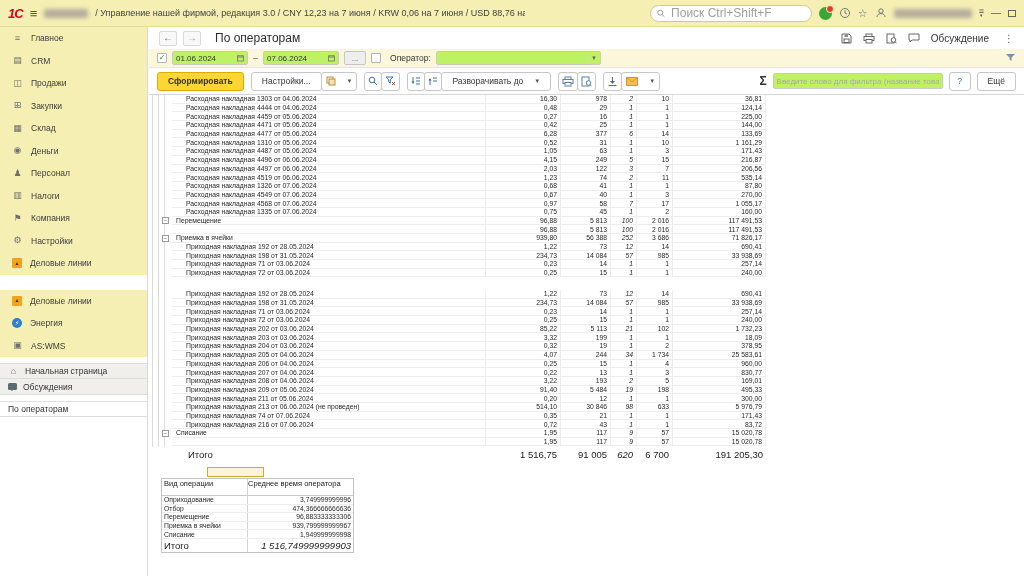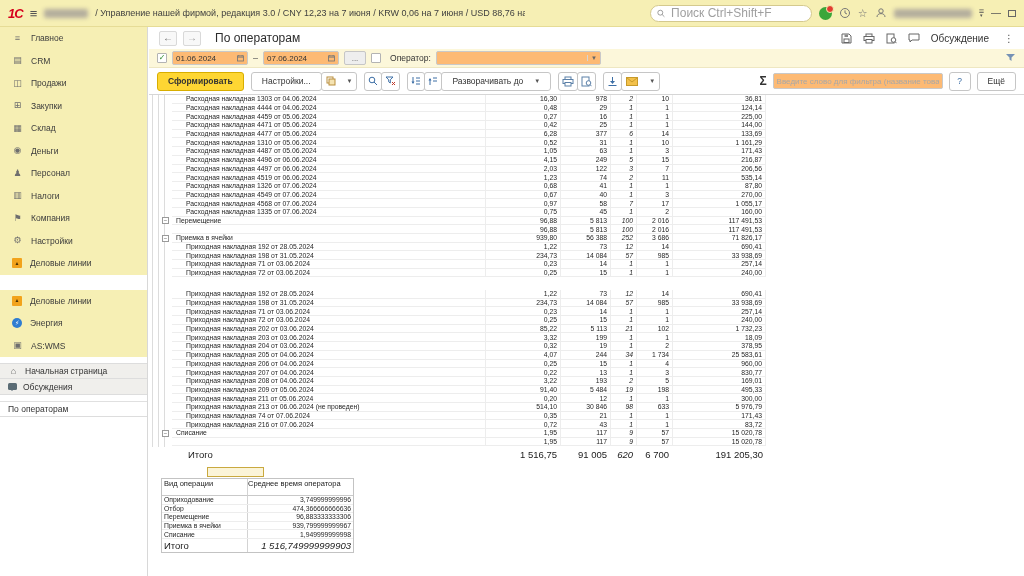--- a/index.html
+++ b/index.html
@@ -68,21 +68,21 @@
   .page-title{font-size:12px;color:#2c2c2c;margin-left:8px;white-space:nowrap;}
   .nav-right{margin-left:auto;display:flex;align-items:center;gap:11px;}
   .disc-label{font-size:10px;color:#333;}
   .kebab{font-size:10px;color:#555;margin-left:4px;}
 
   
   .filterrow{position:absolute;left:149px;top:49px;right:0;height:19px;background:#fcf7da;
              border-bottom:1px solid #eee7c2;display:flex;align-items:center;padding:0 8px;gap:5px;}
   .chk{width:10px;height:10px;background:#fff;border:1px solid #b3b3b3;border-radius:1px;
        display:inline-flex;align-items:center;justify-content:center;font-size:8px;line-height:1;color:#2e8b2e;}
-  .inp{height:14px;background:#fdba74;border:1px solid #c9c9c9;border-radius:2px;display:flex;
+  .inp{height:14px;background:#bef264;border:1px solid #c9c9c9;border-radius:2px;display:flex;
        align-items:center;font-size:8px;color:#333;padding:0 3px;gap:3px;}
   .inp input{border:none;outline:none;width:100%;font-size:8px;font-family:inherit;color:#333;background:transparent;padding:0;}
   .date-inp{width:76px;justify-content:space-between;}
   .dash{font-size:9px;color:#555;}
   .dots-btn{width:22px;height:14px;border:1px solid #c6c6c6;background:#eee;border-radius:2px;
             font-size:8px;color:#555;display:inline-flex;align-items:center;justify-content:center;}
   .oper-label{font-size:8.5px;color:#333;margin-left:4px;}
   .combo{width:165px;}
   .combo .dd{margin-left:auto;border-left:1px solid #d5d5d5;padding-left:3px;font-size:6px;color:#666;}
   .f-spacer{flex:1;}

